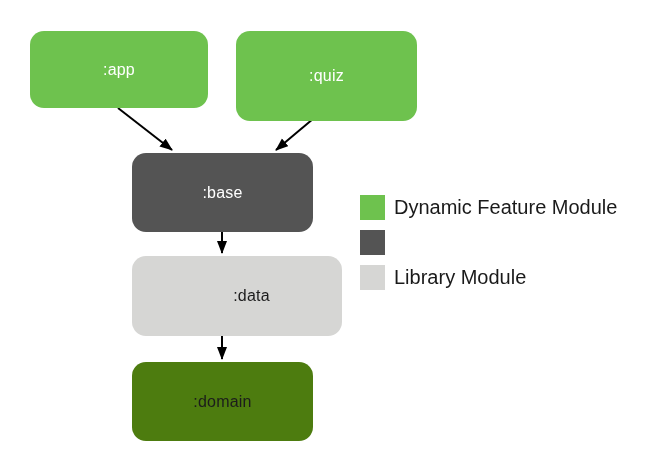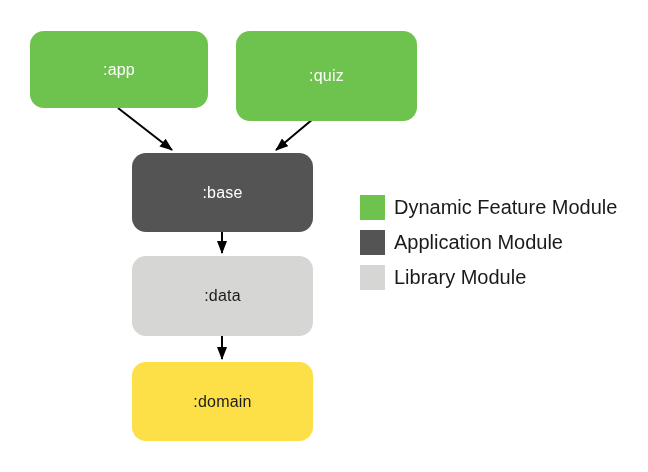--- a/index.html
+++ b/index.html
@@ -23,21 +23,21 @@
     justify-content: center;
     font-size: 16px;
     letter-spacing: 0.2px;
   }
   .node.white-text { color: #ffffff; }
   .node.black-text { color: #1c1c1c; }
 
   .node-app    { left: 30px;  top: 31px;  width: 178px; height: 77px; }
   .node-quiz   { left: 236px; top: 31px;  width: 181px; height: 90px; }
   .node-base   { left: 132px; top: 153px; width: 181px; height: 79px; }
-  .node-data   { left: 132px; top: 256px; width: 181px; height: 80px; }
+  .node-data   { left: 132px; top: 256px; width: 181px; height: 80px; padding-left: 29px; }
   .node-domain { left: 132px; top: 362px; width: 181px; height: 79px; }
 
   .edges-svg {
     position: absolute;
     left: 0; top: 0;
     width: 648px;
     height: 472px;
     pointer-events: none;
   }
   .edge {
@@ -96,32 +96,31 @@
   </div>
 
   <div class="node node-base white-text" style="background-color: rgb(84, 84, 84);">
     <span>:base</span>
   </div>
 
   <div class="node node-data black-text" style="background-color: rgb(214, 214, 212);">
     <span>:data</span>
   </div>
 
-  <div class="node node-domain black-text" style="background-color: #fde047;">
+  <div class="node node-domain black-text" style="background-color: #4d7c0f;">
     <span>:domain</span>
   </div>
 
   <div class="legend">
     <div class="legend-row">
       <span class="legend-swatch" style="background-color: rgb(110, 194, 78);"></span>
       <span class="legend-label">Dynamic Feature Module</span>
     </div>
     <div class="legend-row">
       <span class="legend-swatch" style="background-color: rgb(84, 84, 84);"></span>
-      <span class="legend-label">Application Module</span>
     </div>
     <div class="legend-row">
       <span class="legend-swatch" style="background-color: rgb(214, 214, 212);"></span>
       <span class="legend-label">Library Module</span>
     </div>
   </div>
 
 </div>
 
 </body></html>

